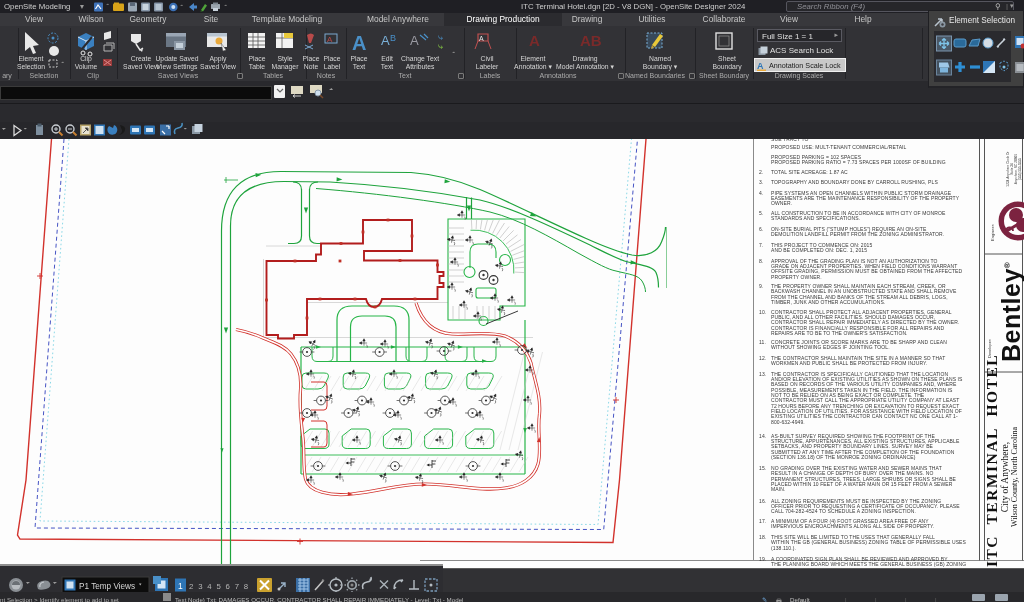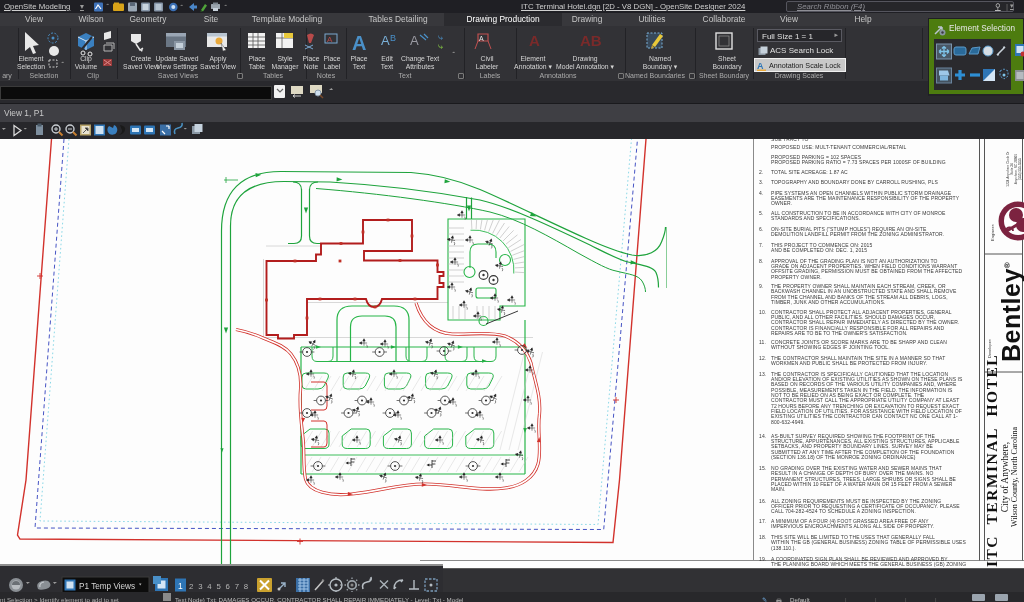--- a/index.html
+++ b/index.html
@@ -1,19 +1,19 @@
 <!DOCTYPE html>
 <html><head><meta charset="utf-8"><style>
 * { margin:0; padding:0; box-sizing:border-box; }
 html,body { width:1024px; height:602px; overflow:hidden; background:#2a2a2e; font-family:"Liberation Sans", sans-serif; }
 #app { position:relative; width:1024px; height:602px; }
 .abs { position:absolute; }
 
 #title { left:0; top:0; width:1024px; height:13px; background:#1f1f24; }
-#title .t { position:absolute; top:2px; font-size:7.8px; color:#cfcfcf; white-space:nowrap;text-decoration:underline; }
+#title .t { position:absolute; top:2px; font-size:7.8px; color:#cfcfcf; white-space:nowrap; }
 #tabs { left:0; top:13px; width:1024px; height:13px; background:#38383c; }
 .tab { position:absolute; top:0; height:13px; line-height:13px; font-size:8.4px; color:#c6c6c6; transform:translateX(-50%); white-space:nowrap; }
 #acttab { position:absolute; left:444px; top:0; width:118px; height:13px; background:#2b2b2f; }
 #acttab span { display:block; text-align:center; line-height:13px; font-size:8.4px; color:#fff; }
 #ribbon { left:0; top:26px; width:1024px; height:55px; background:#323236; }
 .gsep { position:absolute; top:2px; width:1px; height:51px; background:#222226; }
 .glabel { position:absolute; top:46px; font-size:7px; color:#ababab; transform:translateX(-50%); white-space:nowrap; }
 .btnlab { position:absolute; font-size:6.8px; color:#d6d6d6; text-align:center; transform:translateX(-50%); line-height:7.6px; white-space:nowrap; }
 #keyrow { left:0; top:81px; width:1024px; height:23px; background:#29292d; border-bottom:1px solid #1a1a1d; }
 #keyin { position:absolute; left:0; top:5px; width:272px; height:14px; background:#0b0b0b; border:1px solid #3a3a3a; }
@@ -27,21 +27,21 @@
 #bmid { left:443px; top:569.3px; width:581px; height:32.7px; background:#313134; }
 #status { left:0; top:592px; width:1024px; height:10px; background:#28282b; }
 #status .st { position:absolute; top:3.5px; font-size:6.2px; color:#b2b2b2; white-space:nowrap; }
 
 #notes { position:absolute; left:759px; top:0; width:222px; font-size:5px; line-height:5.35px; color:#383838; letter-spacing:0.1px; }
 .nt { position:absolute; left:0; padding-left:12px; white-space:nowrap; }
 .nt i { position:absolute; left:0; top:0; font-style:normal; }
 .nt s { text-decoration:none; }
 
 .rot { position:absolute; transform:rotate(-90deg); white-space:nowrap; }
-#esdlg { left:928px; top:18px; width:96px; height:78px; background:#4d7c0f; border:1px solid #1f1f23; border-bottom:2px solid #232327; }
+#esdlg { left:928px; top:10px; width:96px; height:78px; background:#404040; border:1px solid #1f1f23; border-bottom:2px solid #232327; }
 #esin { position:absolute; left:5px; top:20px; width:77px; height:51px; background:#2a2a2e; }
 </style></head>
 <body>
 <div id="app">
 
 <div class="abs" id="title">
   <span class="t" style="left:4px">OpenSite Modeling</span>
   <span class="t" style="left:80px;color:#9a9a9a">▾</span>
   <svg class="abs" style="left:94px;top:1.5px" width="140" height="10" viewBox="0 0 140 10">
     <rect x="0" y="0.5" width="9" height="9" rx="1" fill="#3f72b8"></rect>
@@ -73,21 +73,21 @@
   <span class="t" style="left:1006px;color:#777">|</span>
   <span class="t" style="left:1010px;color:#9a9a9a;font-size:7px">▾</span>
 </div>
 
 <div class="abs" id="tabs">
   <span class="tab" style="left:34px">View</span>
   <span class="tab" style="left:91px">Wilson</span>
   <span class="tab" style="left:148px">Geometry</span>
   <span class="tab" style="left:211px">Site</span>
   <span class="tab" style="left:287px">Template Modeling</span>
-  <span class="tab" style="left:398px">Tables Detailing</span>
+  <span class="tab" style="left:398px">Model Anywhere</span>
   <div id="acttab">
         <span>Drawing Production</span>
       </div>
   <span class="tab" style="left:587px">Drawing</span>
   <span class="tab" style="left:652px">Utilities</span>
   <span class="tab" style="left:724px">Collaborate</span>
   <span class="tab" style="left:789px">View</span>
   <span class="tab" style="left:863px">Help</span>
 </div>
 
@@ -223,23 +223,20 @@
   <svg class="abs" style="left:291px;top:4px" width="44" height="14">
     <rect x="0" y="1" width="12" height="8" fill="#ded9c3"></rect>
         <path d="M2,11 h8 M2,11 l2,-1.5 M2,11 l2,1.5" stroke="#ccc" stroke-width="1" fill="none"></path>
     <rect x="19" y="0" width="12" height="8" fill="#ded9c3"></rect>
         <circle cx="27" cy="8" r="3" fill="#cfe0ef" stroke="#8899aa"></circle>
         <path d="M29,10 l3,3" stroke="#7a4a2a" stroke-width="1.5"></path>
     <path d="M38,5 l2.5,-2 1.5,2 z" fill="#999"></path>
   </svg>
 </div>
 
-<div class="abs" id="vtitle">
-      <span>View 1, P1</span>
-    </div>
 
 <div class="abs" id="vtool">
   <svg width="220" height="17" viewBox="0 0 220 17">
     <path d="M3,7 l2.5,-2 1.5,2 z" fill="#9a9a9a" transform="rotate(180 4.5 6.5)"></path>
     <path d="M14,3.5 L21,8.5 L14,13.5 Z" fill="none" stroke="#dadada" stroke-width="1.3"></path>
     <path d="M25,7 l2,-1.6 1.2,1.6 z" fill="#9a9a9a" transform="rotate(180 26 6.5)"></path>
     <rect x="36" y="3" width="7" height="10" fill="#7d8e9e"></rect>
         <rect x="37.5" y="1.5" width="4" height="3" fill="#4a5a68"></rect>
     <circle cx="56" cy="7" r="4" fill="none" stroke="#c8cdd2" stroke-width="1.4"></circle>
         <path d="M59,10 l3.5,3.5" stroke="#c87f2f" stroke-width="2"></path>

